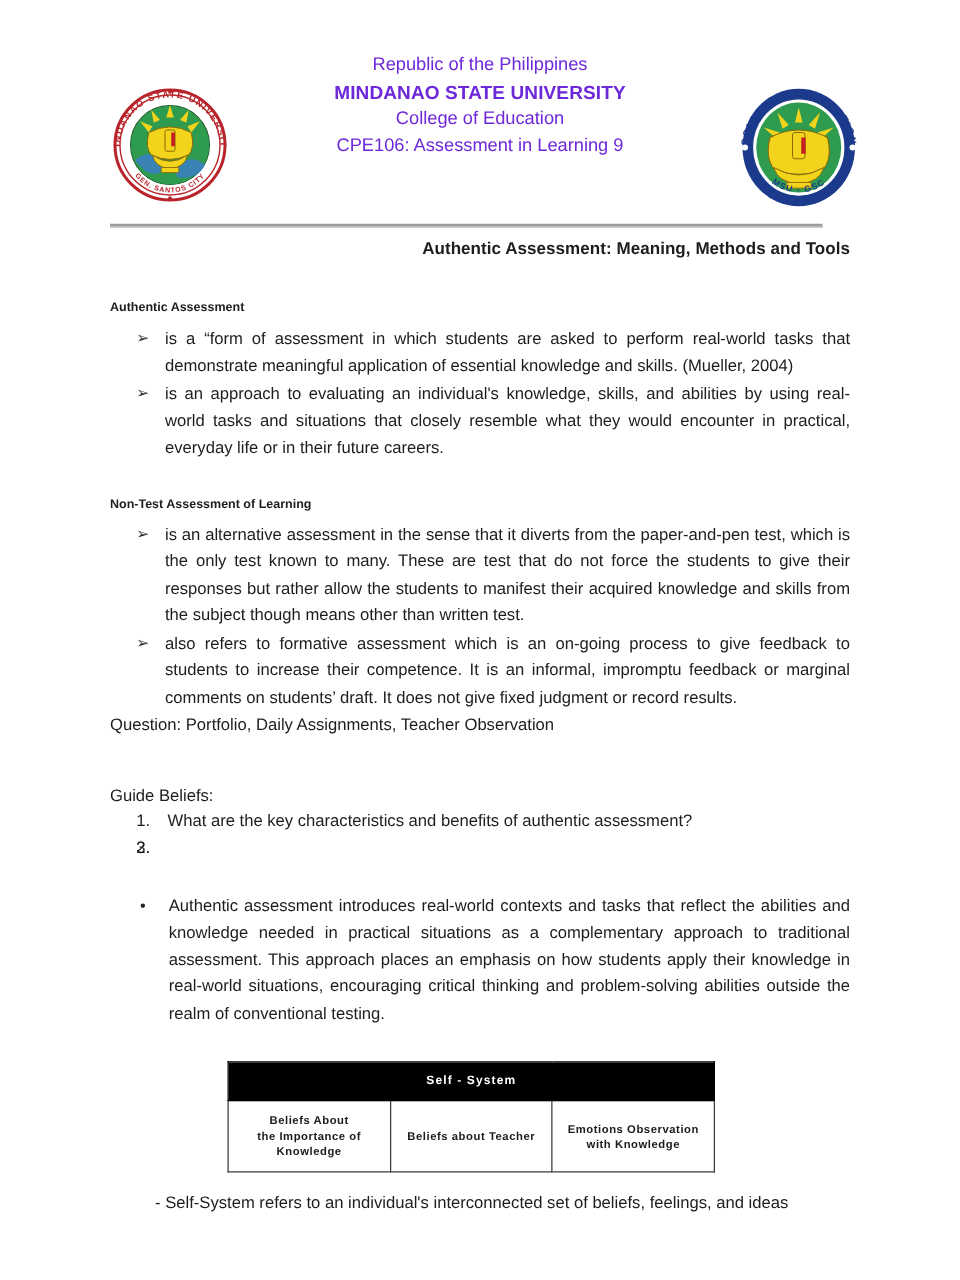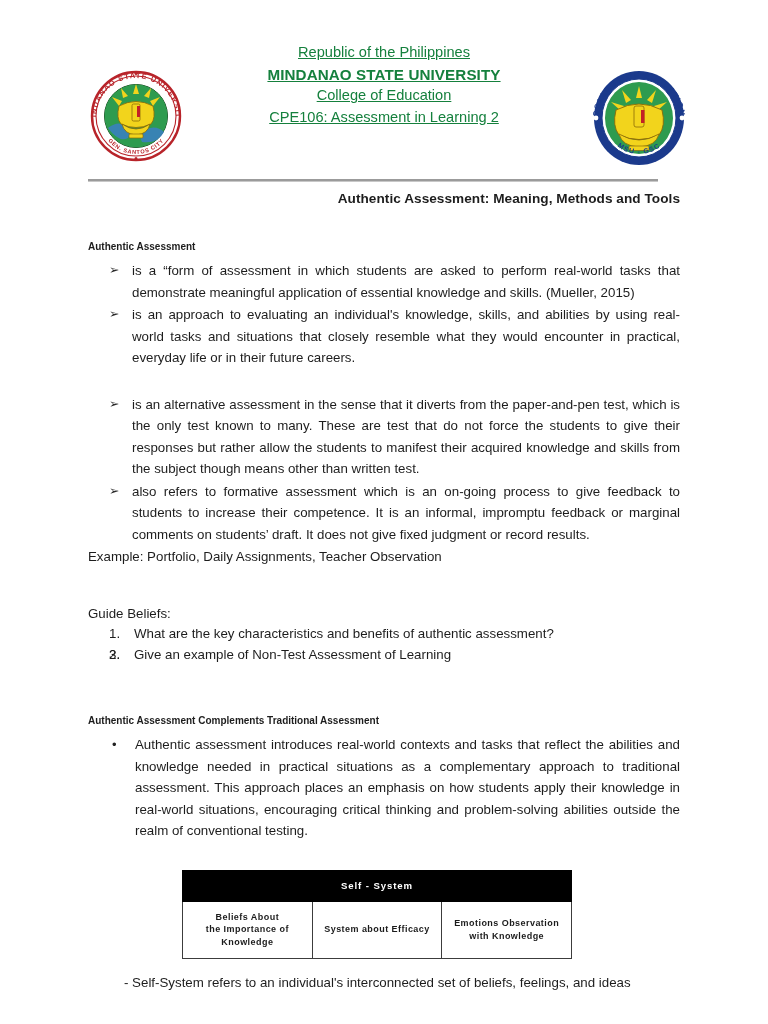--- a/index.html
+++ b/index.html
@@ -40,23 +40,22 @@
   .letterhead-text {
     position: absolute;
     left: 200px;
     top: 42px;
     width: 368px;
     text-align: center;
     line-height: 21.5px;
   }
   .lh-line {
     font-size: 14.6px;
-    color: #15803d;
+    color: #6d28d9;
     white-space: nowrap;
-    text-decoration: underline;
   }
   .lh-line.bold {
     font-weight: bold;
     font-size: 15.2px;
     letter-spacing: .1px;
   }
 
   
   .divider {
     position: absolute;
@@ -269,97 +268,96 @@
         </text>
         <circle cx="10" cy="56" r="2.4" fill="#ffffff"></circle>
         <circle cx="96" cy="56" r="2.4" fill="#ffffff"></circle>
       </svg>
     </div>
 
     <div class="letterhead-text">
       <div class="lh-line">Republic of the Philippines</div>
       <div class="lh-line bold">MINDANAO STATE UNIVERSITY</div>
       <div class="lh-line">College of Education</div>
-      <div class="lh-line">CPE106: Assessment in Learning 2</div>
+      <div class="lh-line">CPE106: Assessment in Learning 9</div>
     </div>
   </div>
 
   <div class="divider"></div>
 
   <div class="content">
 
     <div class="doc-title">Authentic Assessment: Meaning, Methods and Tools</div>
 
     <h2 class="section-head">Authentic Assessment</h2>
     <ul class="arrow-list">
       <li>
         <span class="marker">➢</span>
-        <span>is a “form of assessment in which students are asked to perform real-world tasks that demonstrate meaningful application of essential knowledge and skills. (Mueller, 2015)</span>
+        <span>is a “form of assessment in which students are asked to perform real-world tasks that demonstrate meaningful application of essential knowledge and skills. (Mueller, 2004)</span>
       </li>
       <li>
         <span class="marker">➢</span>
         <span>is an approach to evaluating an individual's knowledge, skills, and abilities by using real-world tasks and situations that closely resemble what they would encounter in practical, everyday life or in their future careers.</span>
       </li>
     </ul>
 
     <div class="gap-md"></div>
 
+    <h2 class="section-head">Non-Test Assessment of Learning</h2>
     <ul class="arrow-list">
       <li>
         <span class="marker">➢</span>
         <span>is an alternative assessment in the sense that it diverts from the paper-and-pen test, which is the only test known to many. These are test that do not force the students to give their responses but rather allow the students to manifest their acquired knowledge and skills from the subject though means other than written test.</span>
       </li>
       <li>
         <span class="marker">➢</span>
         <span>also refers to formative assessment which is an on-going process to give feedback to students to increase their competence. It is an informal, impromptu feedback or marginal comments on students’ draft. It does not give fixed judgment or record results.</span>
       </li>
     </ul>
-    <div class="plain-line">Example: Portfolio, Daily Assignments, Teacher Observation</div>
+    <div class="plain-line">Question: Portfolio, Daily Assignments, Teacher Observation</div>
 
     <div class="gap-lg"></div>
 
     <div class="plain-line">Guide Beliefs:</div>
     <ol class="num-list">
       <li>
         <span class="marker">1.</span>
         <span>What are the key characteristics and benefits of authentic assessment?</span>
       </li>
       <li>
         <span class="marker">2.</span>
       </li>
       <li>
         <span class="marker">3.</span>
-        <span>Give an example of Non-Test Assessment of Learning</span>
       </li>
     </ol>
 
     <div class="gap-xl"></div>
 
-    <h2 class="section-head">Authentic Assessment Complements Traditional Assessment</h2>
     <ul class="dot-list">
       <li>
         <span class="marker">•</span>
         <span>Authentic assessment introduces real-world contexts and tasks that reflect the abilities and knowledge needed in practical situations as a complementary approach to traditional assessment. This approach places an emphasis on how students apply their knowledge in real-world situations, encouraging critical thinking and problem-solving abilities outside the realm of conventional testing.</span>
       </li>
     </ul>
 
     <div class="selfsys-wrap">
       <table class="selfsys">
         <tbody>
           <tr>
             <td class="hdr" colspan="3">Self - System</td>
           </tr>
           <tr>
             <td class="cell">
               <div>Beliefs About</div>
               <div>the Importance of</div>
               <div>Knowledge</div>
             </td>
             <td class="cell">
-              <div>System about Efficacy</div>
+              <div>Beliefs about Teacher</div>
             </td>
             <td class="cell">
               <div>Emotions Observation</div>
               <div>with Knowledge</div>
             </td>
           </tr>
         </tbody>
       </table>
     </div>
 

